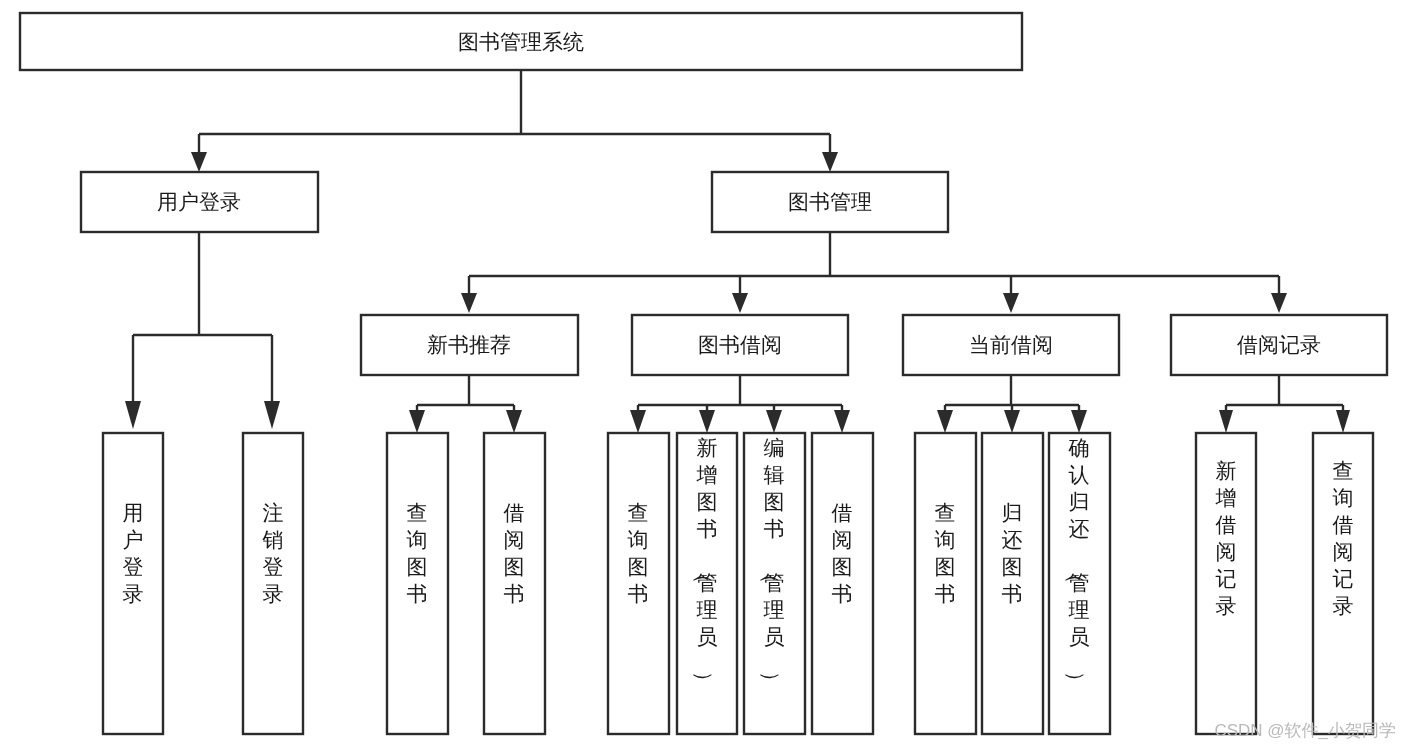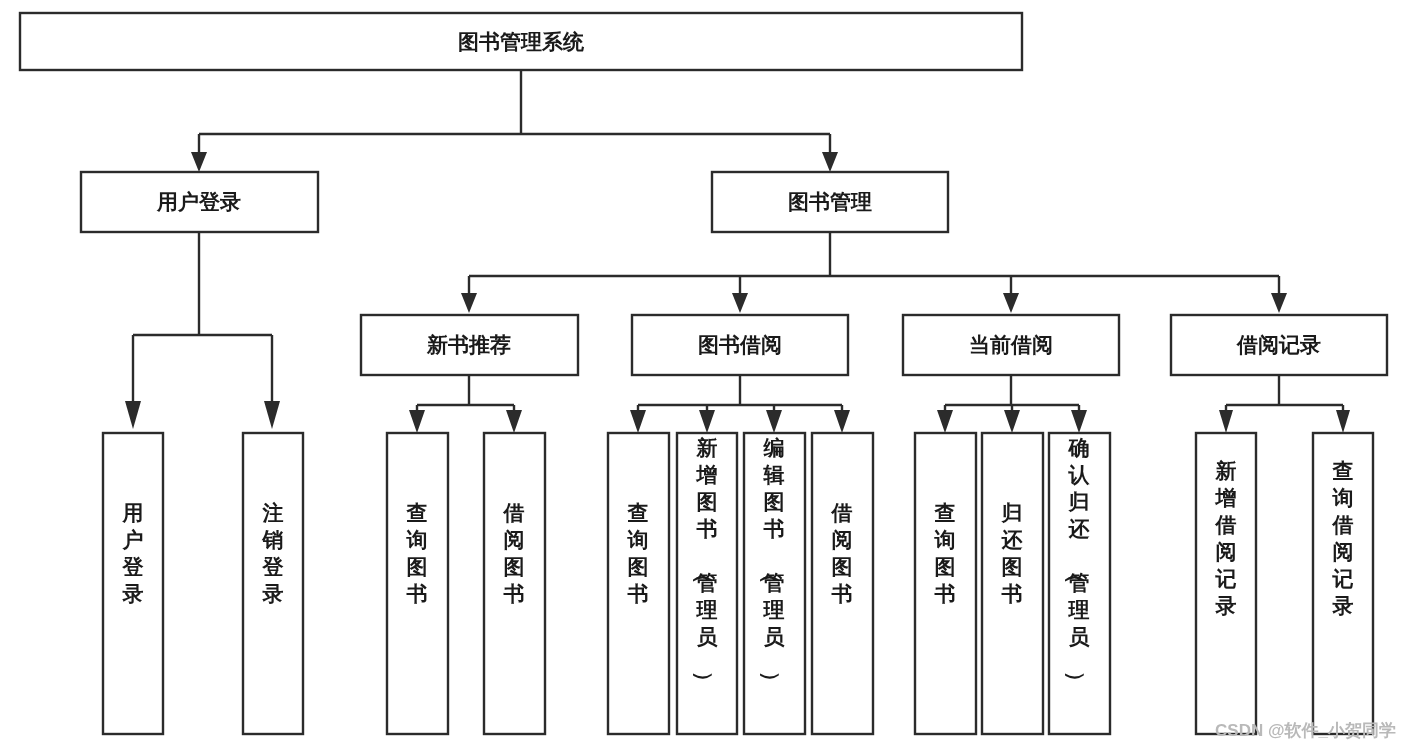--- a/index.html
+++ b/index.html
@@ -11,21 +11,20 @@
     width: 1405px;
     height: 747px;
     font-family: "Liberation Sans", "DejaVu Sans", sans-serif;
     overflow: hidden;
     position: relative;
   }
   #diagram-root {
     position: relative;
     width: 1405px;
     height: 624px;
-    font-weight: bold;
   }
   svg.diagram-canvas {
     position: absolute;
     left: 0;
     top: 0;
     width: 1405px;
     height: 747px;
     display: block;
   }
   .node-box {

